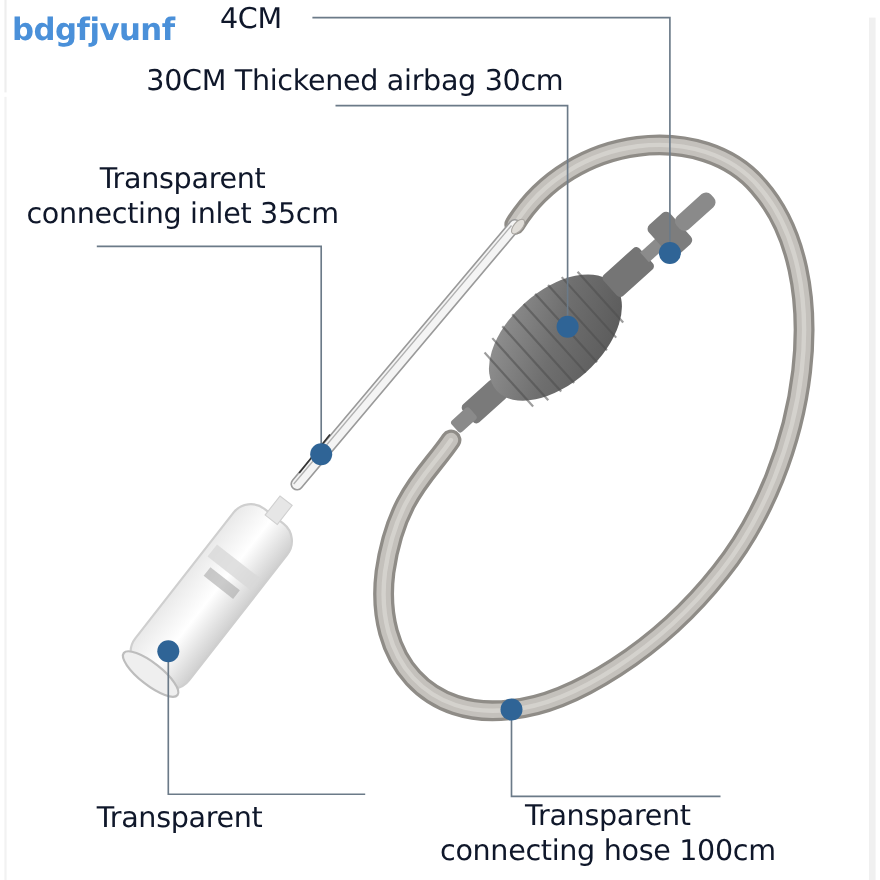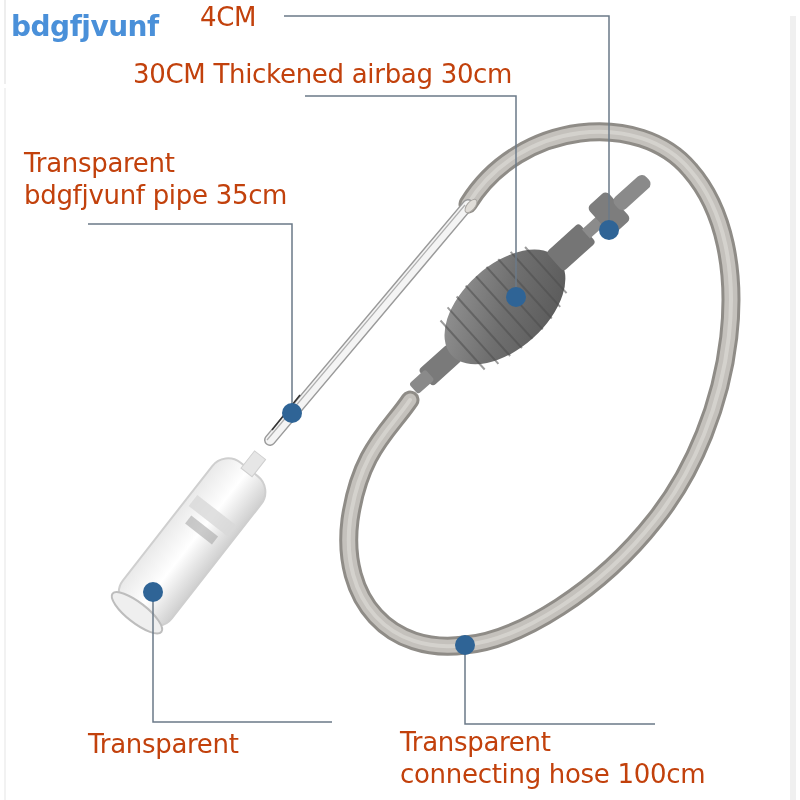--- a/index.html
+++ b/index.html
@@ -3,22 +3,22 @@
   <meta charset="utf-8">
   <style>
     html, body { margin: 0; padding: 0; background: #ffffff; }
     body { width: 800px; height: 800px; position: relative; overflow: hidden;
            font-family: "DejaVu Sans", "Liberation Sans", sans-serif; color: #111; }
     .edge-left { position: absolute; left: 4px; top: 0; width: 2px; height: 84px; background: #eeeeee; }
     .edge-left2 { position: absolute; left: 4px; top: 88px; width: 2px; height: 712px; background: #f2f2f2; }
     .edge-right { position: absolute; right: 4px; top: 16px; width: 6px; height: 784px; background: #f0f0f0; }
     .brand { position: absolute; left: 11px; top: 10px; font-family: "DejaVu Sans", sans-serif;
              font-weight: bold; font-size: 28px; letter-spacing: -0.5px; }
-    .label { position: absolute; font-size: 26px; line-height: 32px; white-space: nowrap;
-             font-family: "DejaVu Sans", sans-serif; color: #c2410c; letter-spacing: -0.3px; }
+    .label { position: absolute; font-size: 26px; line-height: 32px; text-align: center; white-space: nowrap;
+             font-family: "DejaVu Sans", sans-serif; color: #0f172a; letter-spacing: -0.3px; }
     svg.diagram { position: absolute; left: 0; top: 0; width: 800px; height: 800px; }
   </style>
 </head>
 <body>
 
 <div class="edge-left"></div>
 <div class="edge-left2"></div>
 <div class="edge-right"></div>
 
 <svg class="diagram" viewBox="0 0 800 800" xmlns="http://www.w3.org/2000/svg">
@@ -105,21 +105,21 @@
 <div class="label" style="left:200px; top:1px;">
   <span>4CM</span>
 </div>
 
 <div class="label" style="left:133px; top:58px;">
   <span>30CM Thickened airbag 30cm</span>
 </div>
 
 <div class="label" style="left:24px; top:147px;">
   <div>Transparent</div>
-  <div>bdgfjvunf pipe 35cm</div>
+  <div>connecting inlet 35cm</div>
 </div>
 
 <div class="label" style="left:88px; top:728px;">
   <div>Transparent</div>
 </div>
 
 <div class="label" style="left:400px; top:726px;">
   <div>Transparent</div>
   <div>connecting hose 100cm</div>
 </div>

